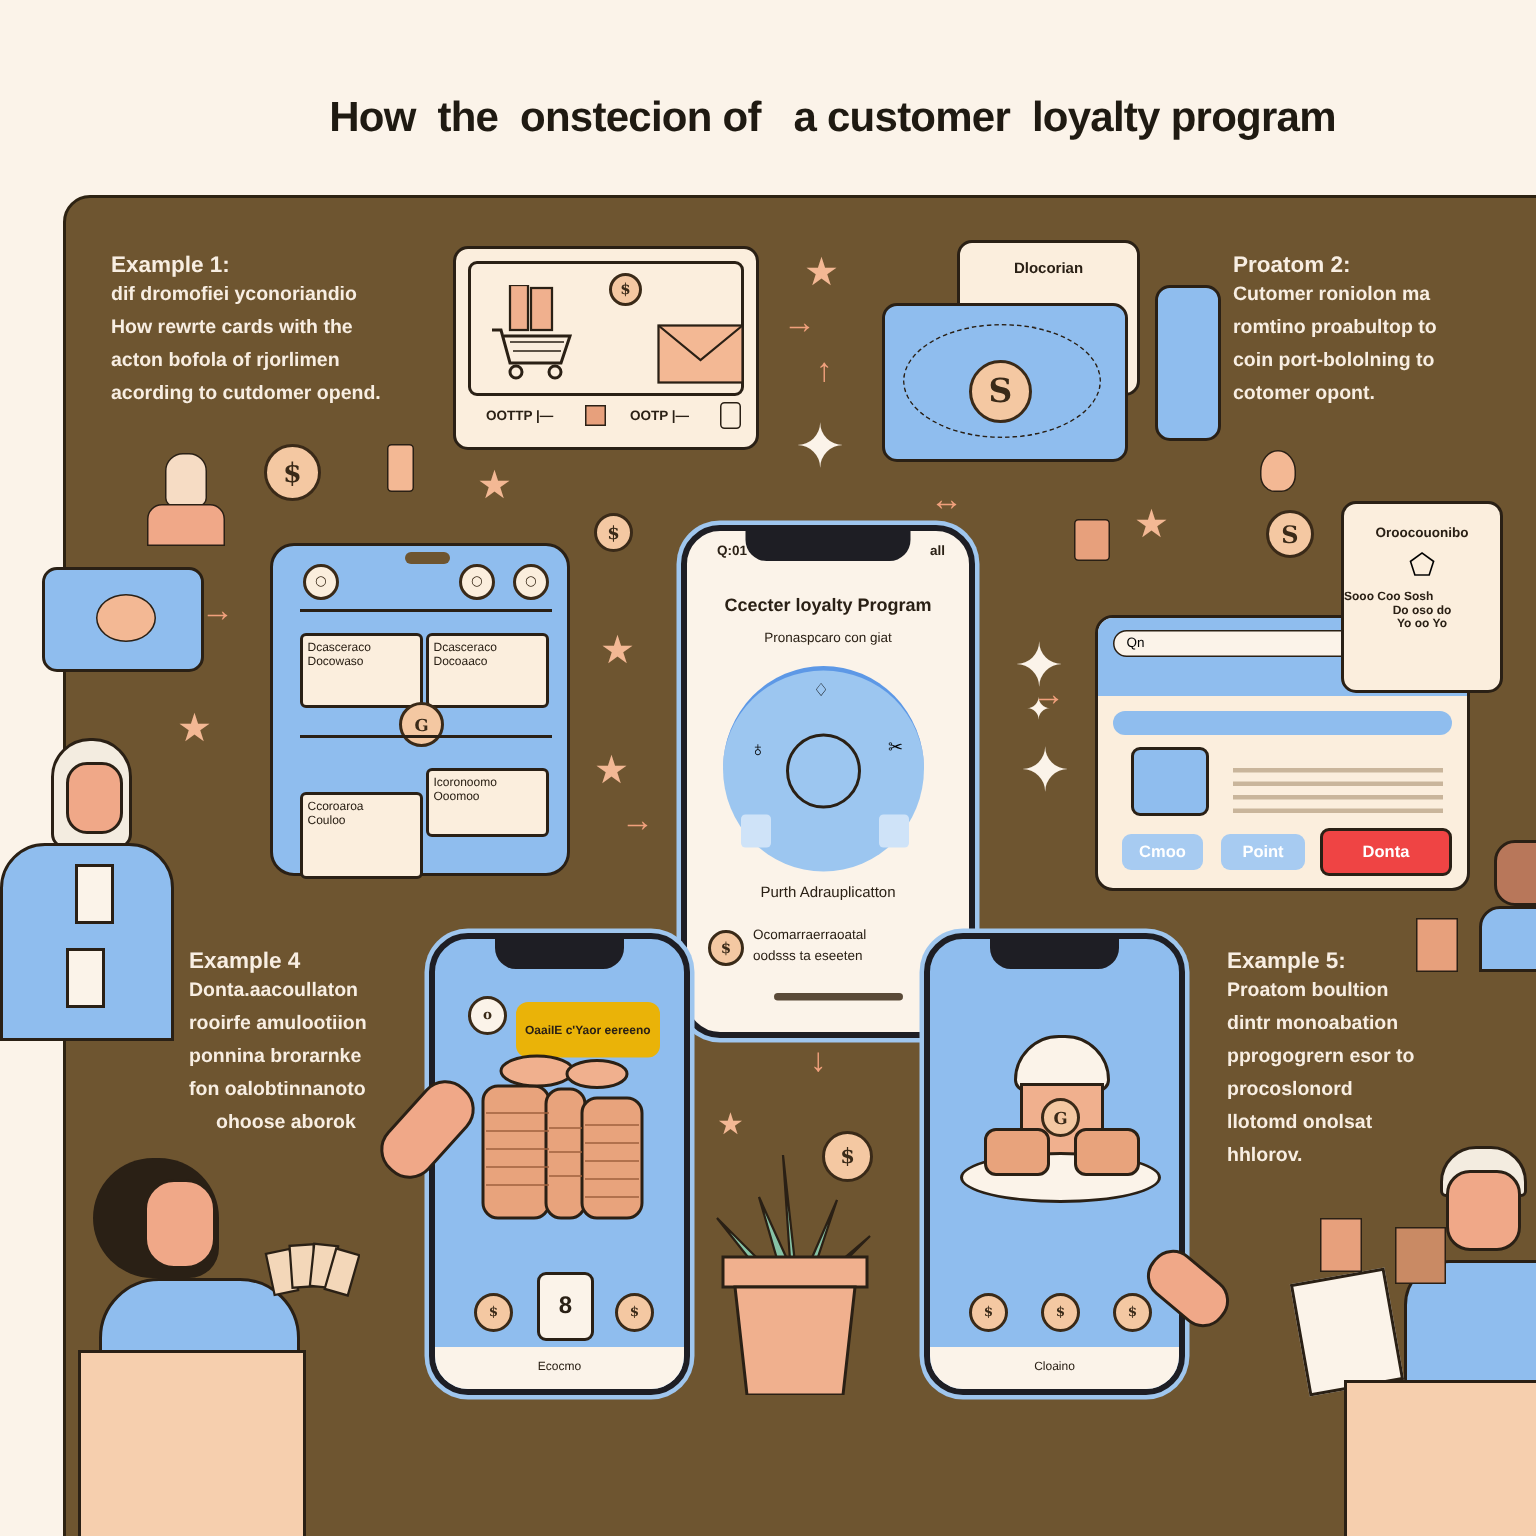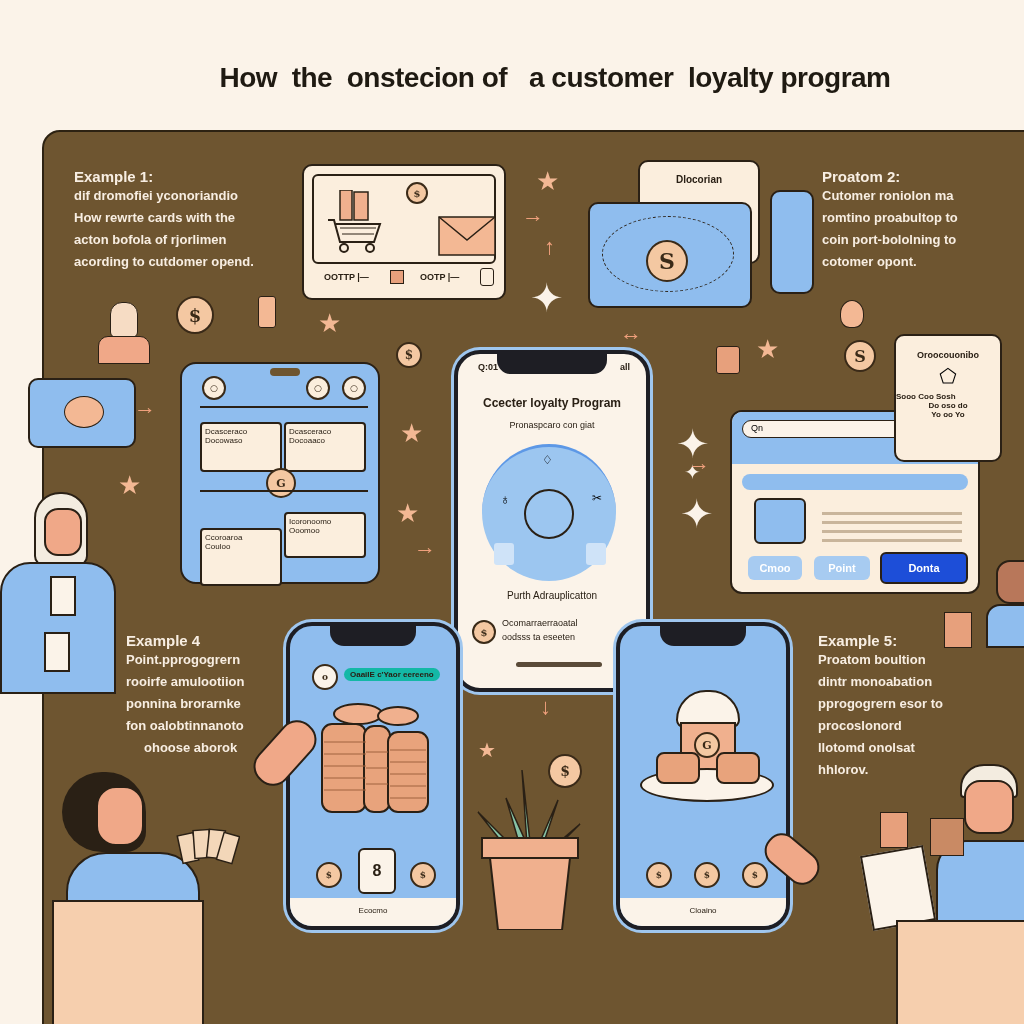--- a/index.html
+++ b/index.html
@@ -46,21 +46,21 @@
     <div>Cutomer roniolon ma</div>
     <div>romtino proabultop to</div>
     <div>coin port-bololning to</div>
     <div>cotomer opont.</div>
   </div>
 </div>
 
 <div class="abs" style="left:126px;top:632px;width:170px;">
   <div class="ex-title">Example 4</div>
   <div class="ex-body">
-    <div>Point.pprogogrern</div>
+    <div>Donta.aacoullaton</div>
     <div>rooirfe amulootiion</div>
     <div>ponnina brorarnke</div>
     <div>fon oalobtinnanoto</div>
     <div style="padding-left:18px;">ohoose aborok</div>
   </div>
 </div>
 
 <div class="abs" style="left:818px;top:632px;width:200px;">
   <div class="ex-title">Example 5:</div>
   <div class="ex-body">
@@ -196,35 +196,35 @@
   <div class="abs" style="left:10px;top:62px;width:226px;height:16px;background:#8fbdee;border-radius:8px;"></div>
   <div class="abs" style="left:22px;top:86px;width:48px;height:42px;background:#8fbdee;border:2px solid #2a2015;border-radius:6px;"></div>
   <div class="abs" style="left:90px;top:94px;width:140px;">
     <div class="line"></div>
       <div class="line"></div>
       <div class="line"></div>
       <div class="line"></div>
   </div>
   <div class="abs btn" style="left:16px;top:144px;width:54px;height:24px;background:#a7cbf1;">Cmoo</div>
   <div class="abs btn" style="left:82px;top:144px;width:56px;height:24px;background:#a7cbf1;">Point</div>
-  <div class="abs btn" style="left:148px;top:140px;width:84px;height:28px;background:#1d4ed8;border:2px solid #2a2015;">Donta</div>
+  <div class="abs btn" style="left:148px;top:140px;width:84px;height:28px;background:#ef4444;border:2px solid #2a2015;">Donta</div>
 </div>
 
 <div class="abs card" style="left:894px;top:334px;width:104px;height:124px;">
   <div class="lbl" style="text-align:center;margin-top:14px;">Oroocouonibo</div>
   <div style="text-align:center;font-size:20px;margin-top:4px;">⬠</div>
   <div class="lbl" style="text-align:left;margin-top:4px;font-size:8px;">Sooo  Coo  Sosh</div>
   <div class="lbl" style="text-align:center;font-size:8px;">Do  oso  do</div>
   <div class="lbl" style="text-align:center;font-size:8px;">Yo  oo  Yo</div>
 </div>
 
 <div class="abs phone blue" style="left:286px;top:622px;width:166px;height:300px;">
   <div class="notch" style="width:86px;"></div>
   <div class="abs coin" style="left:22px;top:38px;width:22px;height:22px;background:#fbf3e9;font-size:9px;">o</div>
-  <div class="abs" style="left:54px;top:42px;padding:2px 6px;background:#14b8a6;border-radius:8px;font-size:8px;font-weight:bold;color:#2a2015;">OaaiIE c'Yaor eereeno</div>
+  <div class="abs" style="left:54px;top:42px;padding:14px 6px;background:#eab308;border-radius:8px;font-size:8px;font-weight:bold;color:#2a2015;">OaaiIE c'Yaor eereeno</div>
   <div class="abs" style="left:30px;top:76px;width:110px;height:112px;">
     <svg width="110" height="112" viewBox="0 0 110 112">
       <rect x="2" y="22" width="44" height="88" rx="10" fill="#e8a37c" stroke="#2a2015" stroke-width="2"></rect>
       <rect x="44" y="24" width="26" height="86" rx="10" fill="#e8a37c" stroke="#2a2015" stroke-width="2"></rect>
       <rect x="68" y="30" width="40" height="80" rx="10" fill="#e8a37c" stroke="#2a2015" stroke-width="2"></rect>
       <ellipse cx="38" cy="12" rx="24" ry="10" fill="#f0b08e" stroke="#2a2015" stroke-width="2"></ellipse>
       <ellipse cx="78" cy="14" rx="20" ry="9" fill="#f0b08e" stroke="#2a2015" stroke-width="2"></ellipse>
       <path d="M4 40 H46 M4 52 H46 M4 64 H46 M4 76 H46 M4 88 H46 M70 48 H106 M70 60 H106 M70 72 H106 M70 84 H106 M70 96 H106 M46 50 H68 M46 66 H68 M46 82 H68" stroke="#a0623e" stroke-width="1"></path>
     </svg>
   </div>

